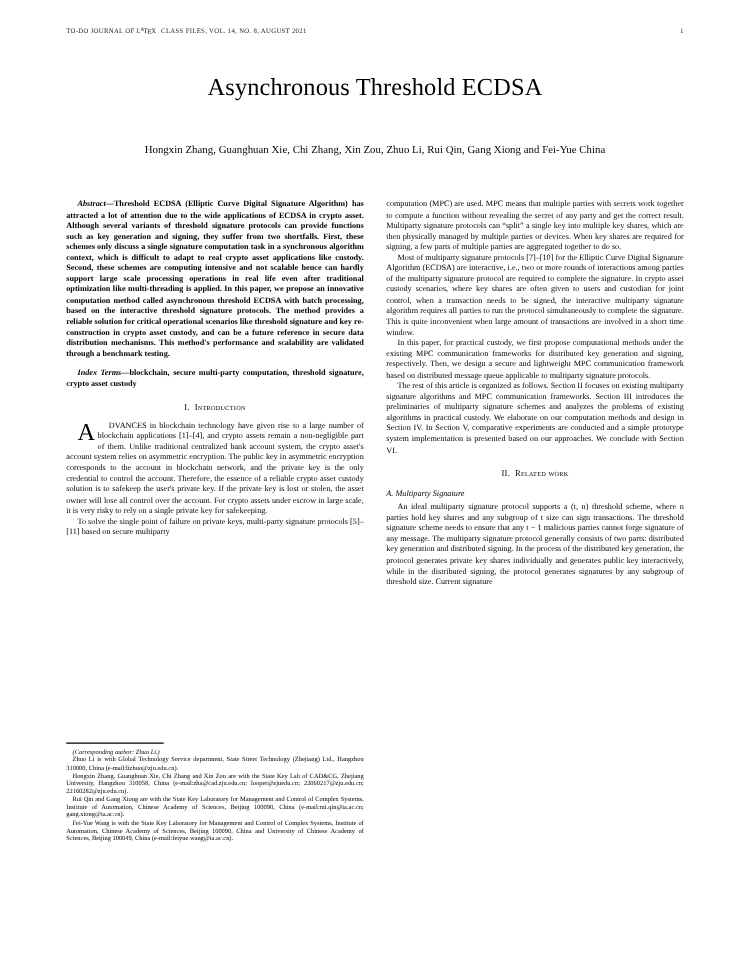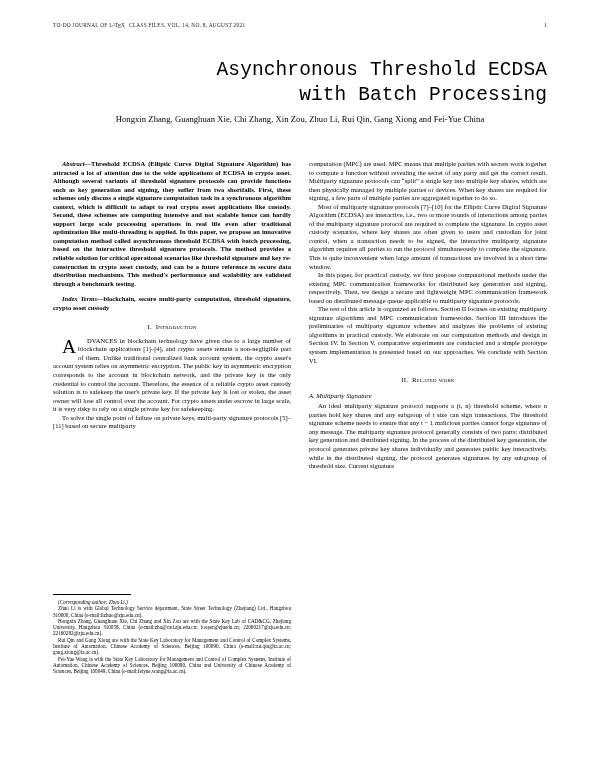--- a/index.html
+++ b/index.html
@@ -45,26 +45,25 @@
   .latex-logo .te { position: relative; left: -1.2px; }
   .latex-logo .e { position: relative; top: 1.0px; left: -1.6px; font-size: 5.4px; }
   .latex-logo .x { position: relative; left: -2.2px; }
 
   
   .title {
     position: absolute;
     left: 53px;
     top: 58px;
     width: 494px;
-    text-align: right;
+    text-align: center;
     font-size: 19.5px;
     line-height: 25px;
     font-weight: normal;
     letter-spacing: 0.1px;
-    font-family: Liberation Mono, monospace;
   }
   .authors {
     position: absolute;
     left: 53px;
     top: 114px;
     width: 494px;
     text-align: center;
     font-size: 8.6px;
     letter-spacing: 0.05px;
   }
@@ -164,21 +163,20 @@
 
 <div class="page">
 
   <div class="runhead">
     <div class="rh-left"><span>TO-DO JOURNAL OF </span><span class="latex-logo"><span class="la">L</span><span class="a">A</span><span class="te">T</span><span class="e">E</span><span class="x">X</span></span><span> CLASS FILES, VOL. 14, NO. 8, AUGUST 2021</span></div>
     <div class="rh-right">1</div>
   </div>
 
   <div class="title">
     <div>Asynchronous Threshold ECDSA</div>
-    <div>with Batch Processing</div>
   </div>
 
   <div class="authors">Hongxin Zhang, Guanghuan Xie, Chi Zhang, Xin Zou, Zhuo Li, Rui Qin, Gang Xiong and Fei-Yue China</div>
 
   <div class="col col-left">
 
     <p class="abstract-p"><span class="lead">Abstract</span><span>—</span><span>Threshold ECDSA (Elliptic Curve Digital Signature Algorithm) has attracted a lot of attention due to the wide applications of ECDSA in crypto asset. Although several variants of threshold signature protocols can provide functions such as key generation and signing, they suffer from two shortfalls. First, these schemes only discuss a single signature computation task in a synchronous algorithm context, which is difficult to adapt to real crypto asset applications like custody. Second, these schemes are computing intensive and not scalable hence can hardly support large scale processing operations in real life even after traditional optimization like multi-threading is applied. In this paper, we propose an innovative computation method called asynchronous threshold ECDSA with batch processing, based on the interactive threshold signature protocols. The method provides a reliable solution for critical operational scenarios like threshold signature and key re-construction in crypto asset custody, and can be a future reference in secure data distribution mechanisms. This method's performance and scalability are validated through a benchmark testing.</span></p>
 
     <p class="indexterms"><span class="lead">Index Terms</span><span>—</span><span>blockchain, secure multi-party computation, threshold signature, crypto asset custody</span></p>
 

